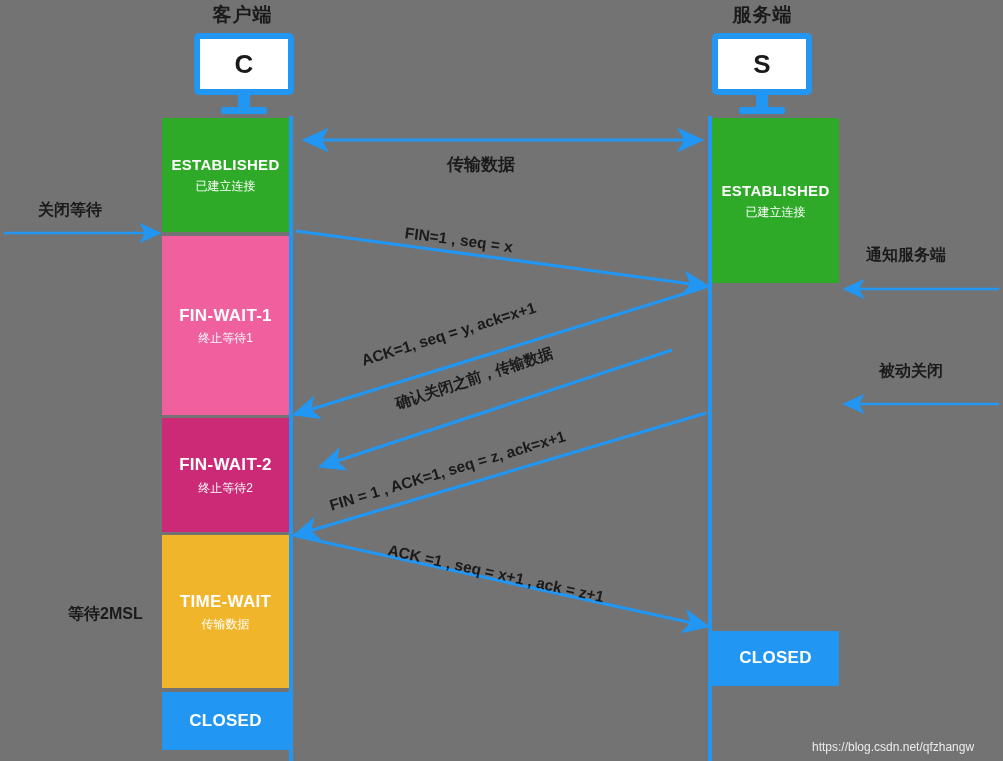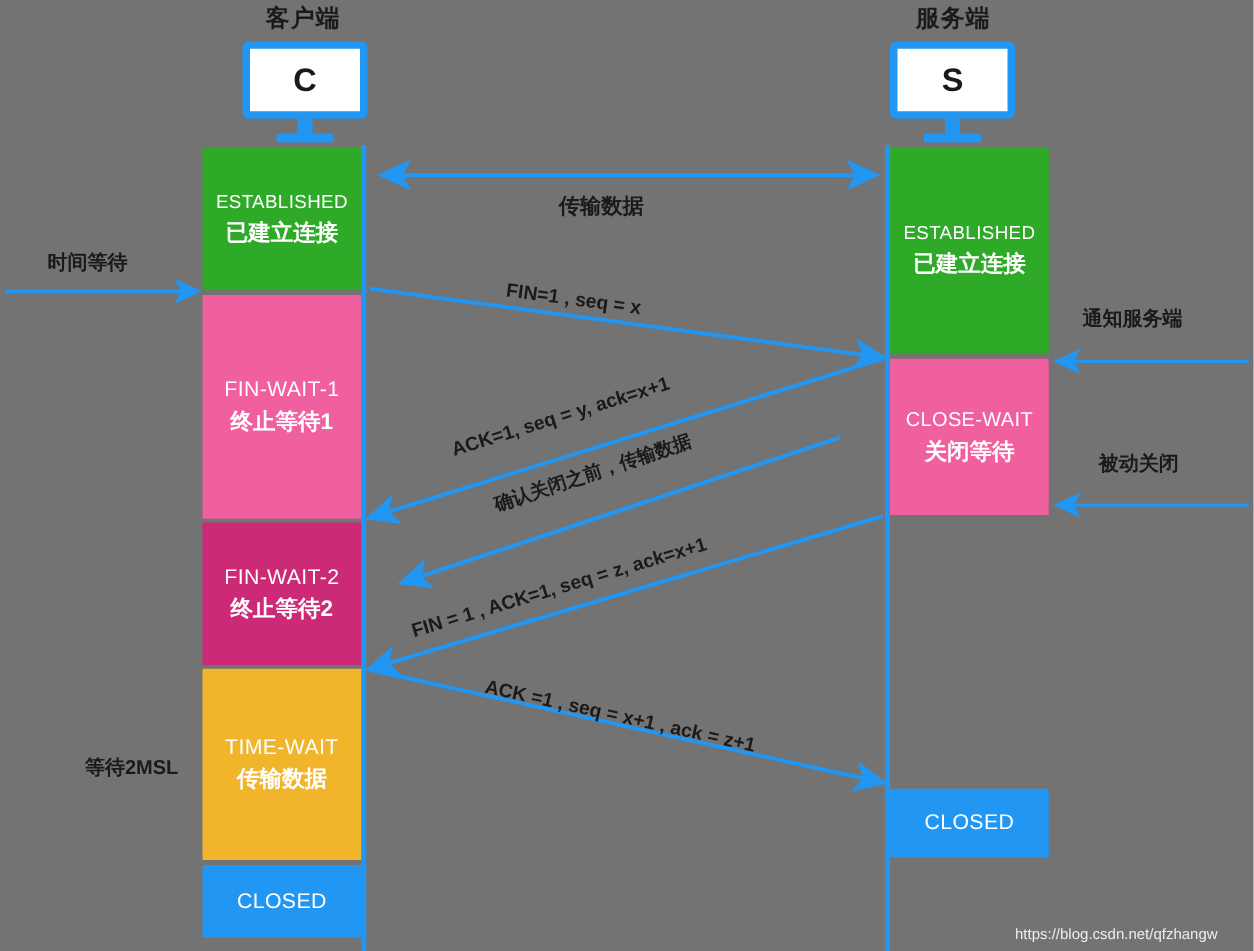--- a/index.html
+++ b/index.html
@@ -73,27 +73,27 @@
     display: flex;
     flex-direction: column;
     align-items: center;
     justify-content: center;
     color: #ffffff;
     text-align: center;
     box-sizing: border-box;
   }
   .state-name {
     font-size: 17px;
-    font-weight: normal;
+    font-weight: bold;
     letter-spacing: 0.3px;
     line-height: 1.2;
   }
   .state-cn {
-    font-size: 18px;
-    font-weight: bold;
+    font-size: 12px;
+    font-weight: normal;
     margin-top: 5px;
     line-height: 1.2;
   }
 
   
   .side-label {
     position: absolute;
     font-size: 16px;
     font-weight: bold;
     color: #1a1a1a;
@@ -215,31 +215,27 @@
     <div class="monitor-base"></div>
   </div>
 
   <div class="lifeline" style="left:708px; top:116px; height:645px;"></div>
 
   <div class="state-box" style="left:712px; top:118px; width:127px; height:165px; background:#2eaa28;">
     <div class="state-name small" style="font-size:15px;">ESTABLISHED</div>
     <div class="state-cn">已建立连接</div>
   </div>
 
-  <div class="state-box" style="left:712px; top:287px; width:127px; height:125px; background:#f05f9e;">
-    <div class="state-name" style="font-size:16px;">CLOSE-WAIT</div>
-    <div class="state-cn">关闭等待</div>
-  </div>
 
 
   <div class="state-box" style="left:712px; top:631px; width:127px; height:55px; background:#2196f3;">
     <div class="state-name">CLOSED</div>
   </div>
 
-  <div class="side-label" style="left:38px; top:200px;">时间等待</div>
+  <div class="side-label" style="left:38px; top:200px;">关闭等待</div>
 
   <div class="side-label" style="left:48px; top:604px;margin-left:20px;">等待2MSL</div>
 
   <div class="side-label" style="left:866px; top:245px;">通知服务端</div>
 
   <div class="side-label" style="left:879px; top:361px;">被动关闭</div>
 
   <div class="data-label" style="left:447px; top:153px;">传输数据</div>
 
   <div class="msg-label" style="left:405px; top:224px; transform: rotate(7.6deg);">FIN=1 , seq = x</div>

